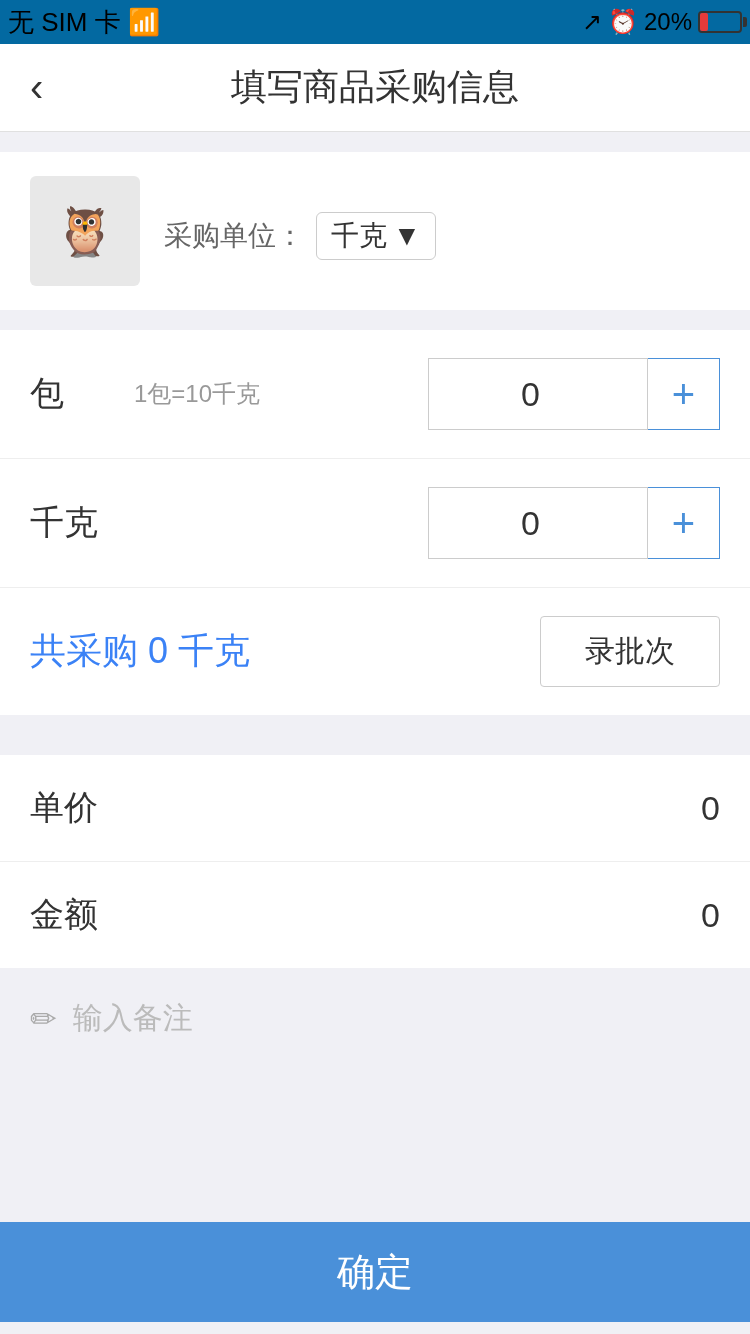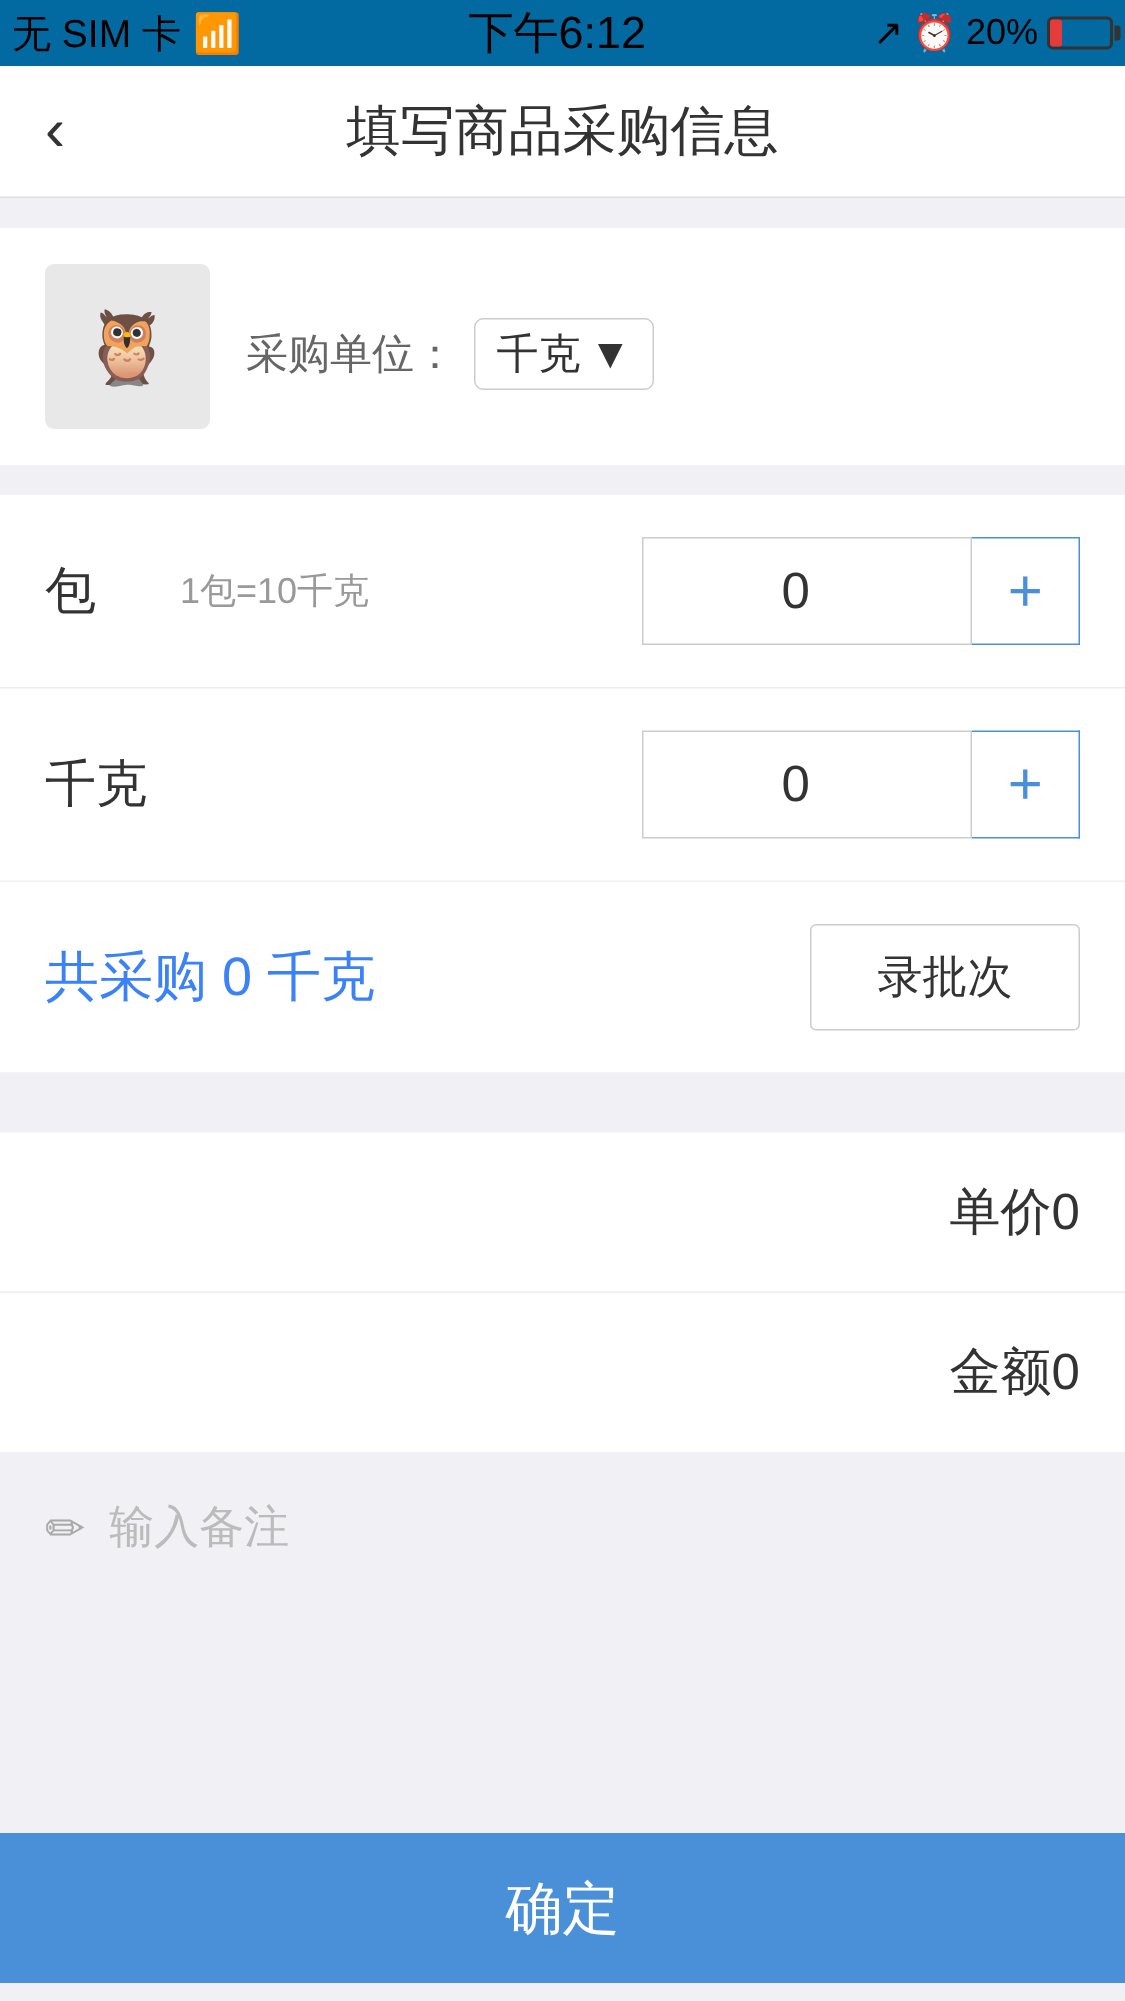--- a/index.html
+++ b/index.html
@@ -147,21 +147,21 @@
       border-bottom: 1px solid #eee;
     }
     .input-label {
       font-size: 34px;
       color: #333;
       min-width: 80px;
     }
     .input-sublabel {
       font-size: 24px;
       color: #999;
-      margin-left: 10px;
+      margin-left: 24px;
       margin-right: auto;
     }
     .input-control {
       display: flex;
       align-items: center;
       gap: 0;
     }
     .qty-input {
       width: 220px;
       height: 72px;
@@ -203,21 +203,21 @@
       color: #333;
       border-radius: 4px;
       cursor: pointer;
     }
 
     
     .price-section { background: #fff; margin-top: 20px; }
     .price-row {
       display: flex;
       align-items: center;
-      justify-content: flex-end;
+      justify-content: space-between;
       padding: 30px 30px;
       border-bottom: 1px solid #eee;
     }
     .price-row:last-child { border-bottom: none; }
     .price-label { font-size: 34px; color: #333; }
     .price-value { font-size: 34px; color: #333; }
 
     
     .remark-section {
       background: #f0f0f5;
@@ -251,21 +251,20 @@
     }
   </style>
 </head>
 <body>
 
 <div class="status-bar">
   <div class="status-left">
     <span>无 SIM 卡</span>
     <span>📶</span>
   </div>
-  <div class="status-center">下午6:12</div>
   <div class="status-right">
     <span>↗</span>
     <span>⏰</span>
     <span>20%</span>
     <div class="battery">
       <div class="battery-fill"></div>
     </div>
   </div>
 </div>
 

